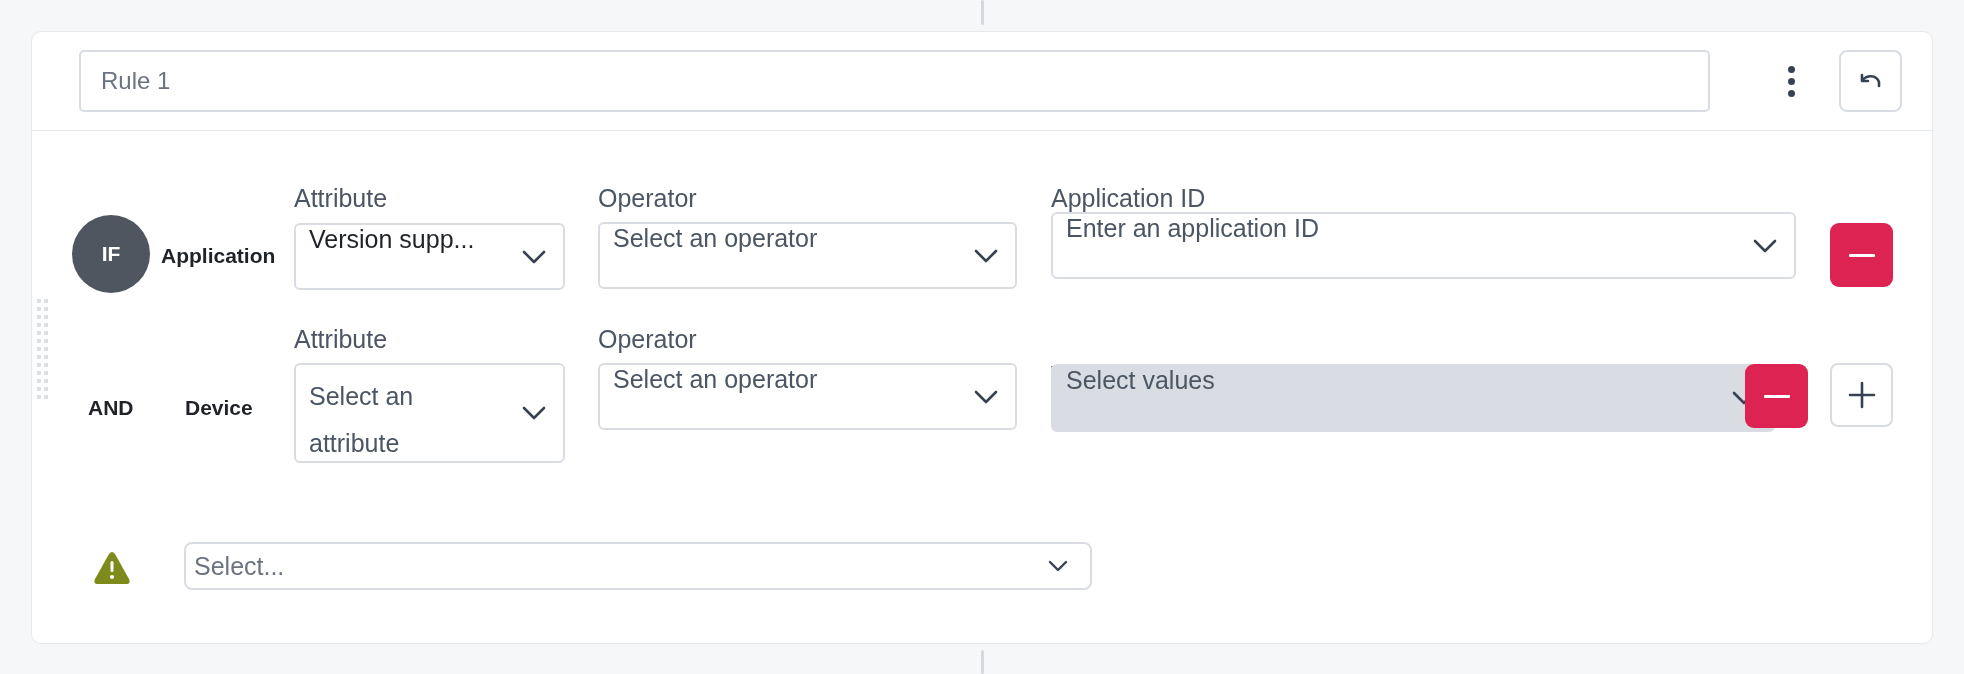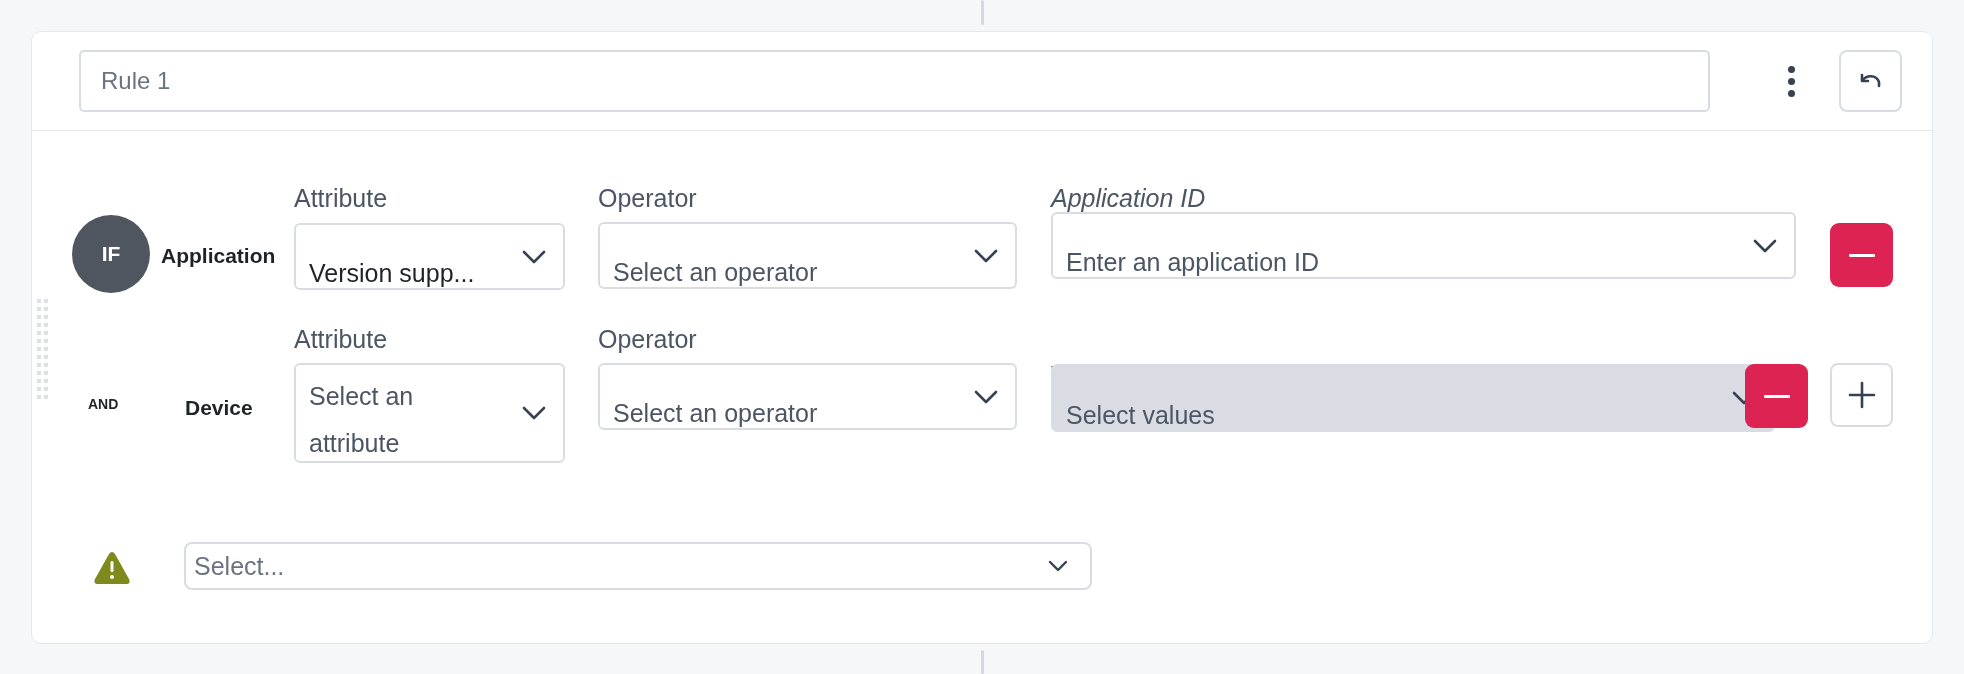--- a/index.html
+++ b/index.html
@@ -34,27 +34,27 @@
   }
 
   .drag-handle { position: absolute; left: 5px; top: 267px; width: 12px; height: 100px; display: grid; grid-template-columns: 4px 4px; column-gap: 3px; row-gap: 4px; }
   .drag-handle i { width: 4px; height: 4px; background: #dde1e6; display: block; }
 
   .if-badge {
     position: absolute; left: 40px; top: 183px; width: 78px; height: 78px; border-radius: 50%;
     background: #4f565f; color: #fff; font-weight: bold; font-size: 21px;
     display: flex; align-items: center; justify-content: center;
   }
-  .and-label { position: absolute; left: 56px; top: 364px; font-size: 14px; font-weight: bold; color: #1f2328; }
+  .and-label { position: absolute; left: 56px; top: 364px; font-size: 21px; font-weight: bold; color: #1f2328; }
   .entity-label { position: absolute; font-size: 21px; font-weight: bold; color: #1f2328; }
 
   .field-label { position: absolute; font-size: 25px; color: #4b5563; }
   .select {
     position: absolute; border: 2px solid #d9dde3; border-radius: 6px; background: #fff;
-    display: flex; align-items: flex-end; padding-left: 13px; padding-right: 50px;
+    display: flex; align-items: flex-start; padding-left: 13px; padding-right: 50px;
     font-size: 25px; color: #4b5563; cursor: pointer;
   }
   .select.value { color: #1f2328; }
   .select.disabled { background: #d9dde3; border-color: #d9dde3; }
   .select .chev { position: absolute; right: 16px; top: 50%; transform: translateY(-50%); width: 26px; height: 16px; }
   .select.multi { align-items: flex-start; padding-top: 8px; line-height: 47px; }
 
   .btn-remove {
     position: absolute; width: 63px; height: 64px; border-radius: 9px; background: #dc2351;
     display: flex; align-items: center; justify-content: center; cursor: pointer;
@@ -135,21 +135,21 @@
   </div>
 
   <div class="field-label" style="left:566px; top:152px;">Operator</div>
   <div class="select" style="left:566px; top:190px; width:419px; height:67px;">
     <span>Select an operator</span>
     <svg class="chev" viewBox="0 0 26 16" fill="none" stroke="#374151" stroke-width="2.6" stroke-linecap="round" stroke-linejoin="round">
         <path d="M3 3 L13 13 L23 3"></path>
       </svg>
   </div>
 
-  <div class="field-label" style="left:1019px; top:152px;font-style:italic;">Application ID</div>
+  <div class="field-label" style="left:1019px; top:152px;">Application ID</div>
   <div class="select" style="left:1019px; top:180px; width:745px; height:67px;">
     <span>Enter an application ID</span>
     <svg class="chev" viewBox="0 0 26 16" fill="none" stroke="#374151" stroke-width="2.6" stroke-linecap="round" stroke-linejoin="round">
         <path d="M3 3 L13 13 L23 3"></path>
       </svg>
   </div>
 
   <div class="btn-remove" style="left:1798px; top:191px;">
     <span></span>
   </div>

